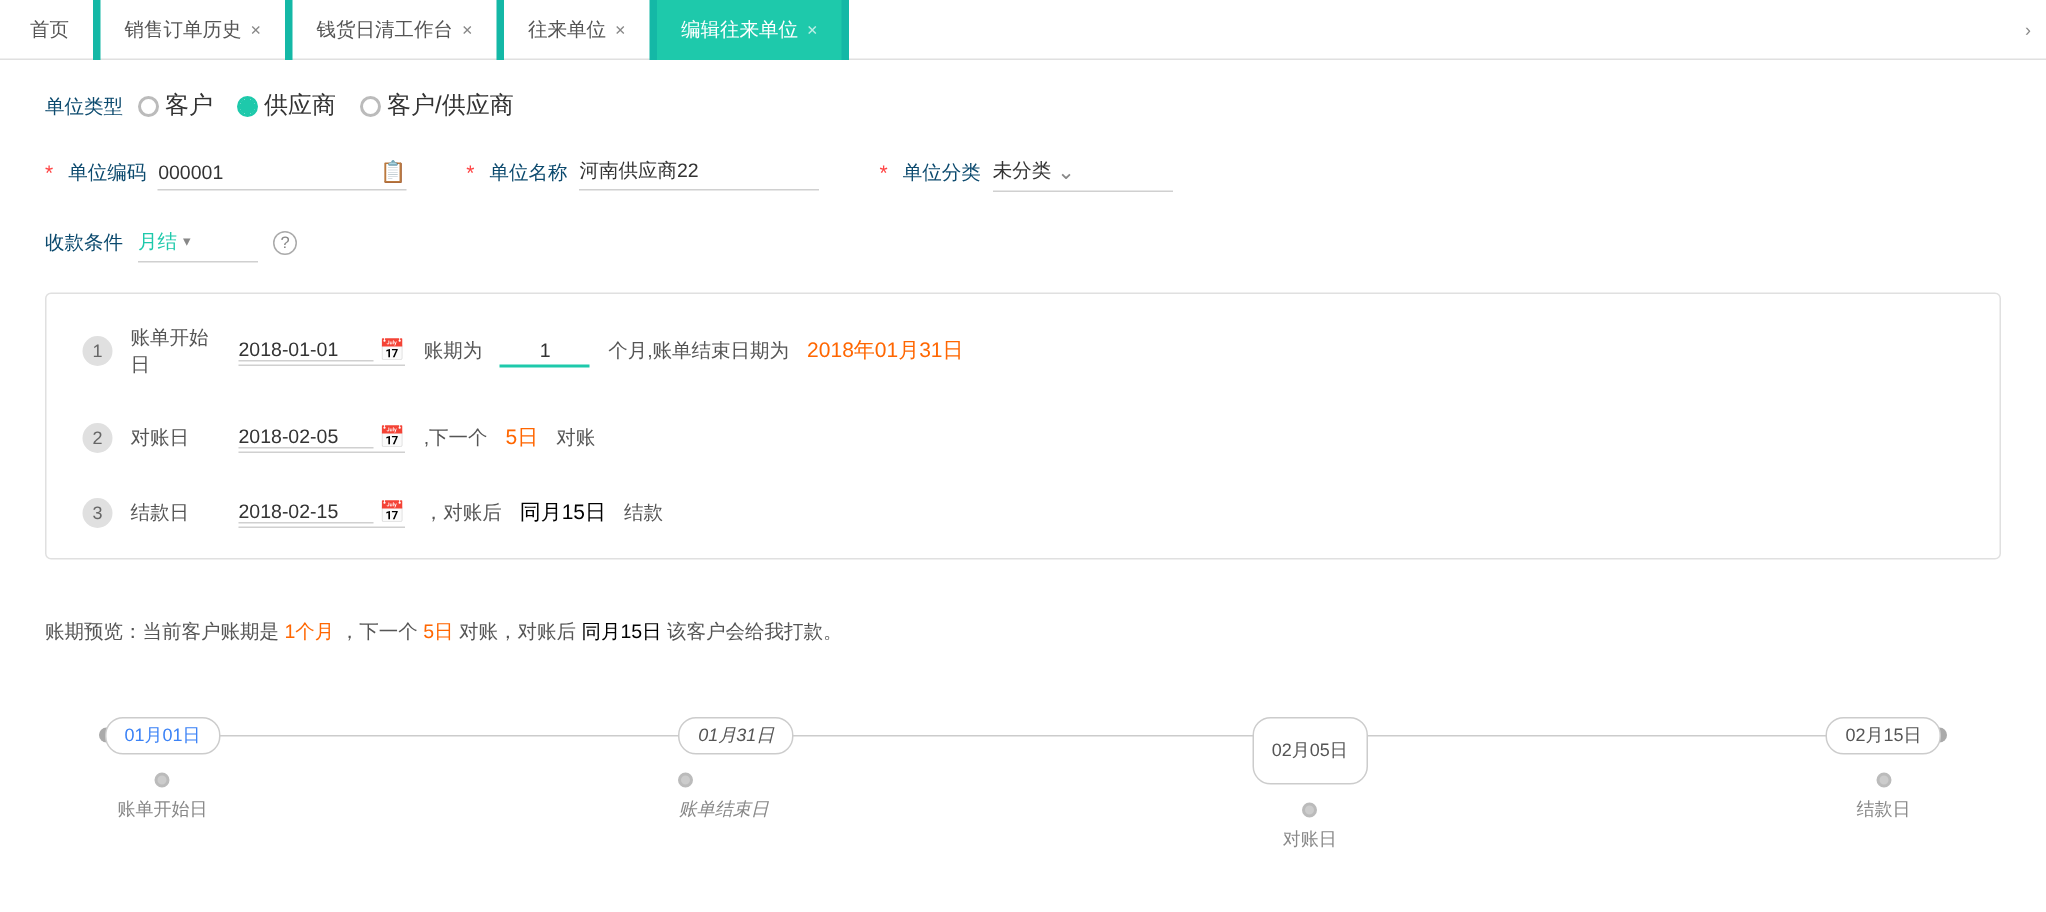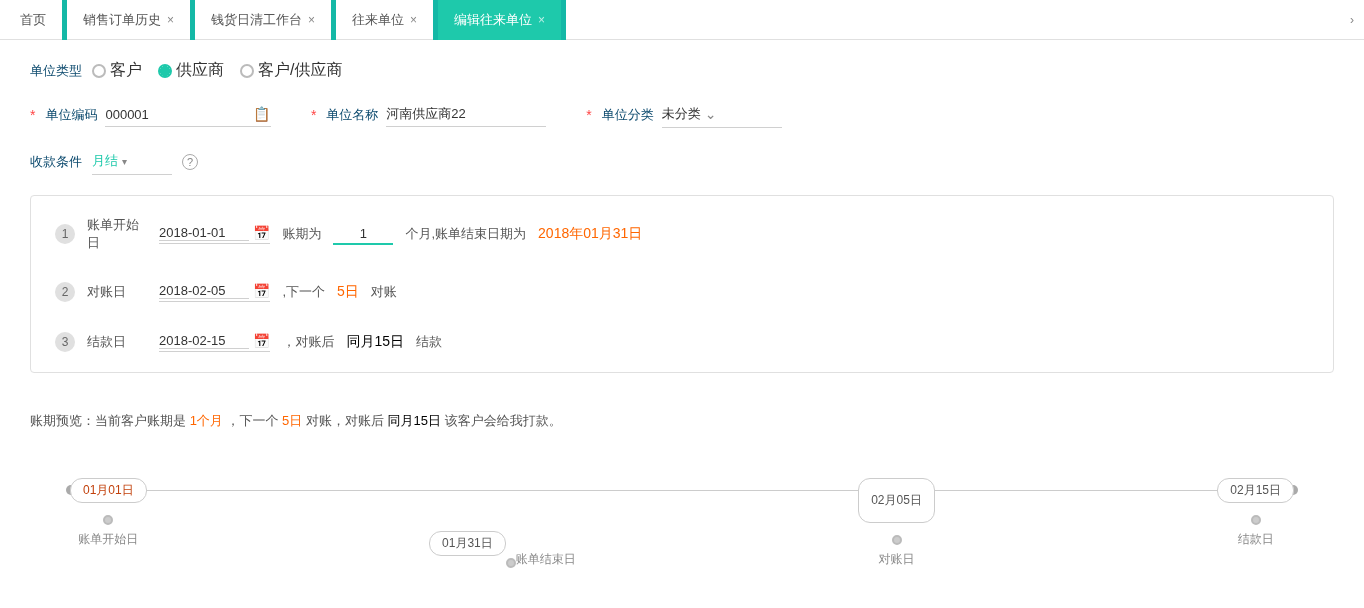--- a/index.html
+++ b/index.html
@@ -378,26 +378,26 @@
   <div style="position:relative; padding: 30px 40px 40px 40px;">
 
     <div style="position:absolute; top:42px; left:40px; right:40px; height:1px; background:#ccc;"></div>
 
     <div style="position:absolute; top:37px; left:36px; width:10px; height:10px; border-radius:50%; background:#aaa;"></div>
     <div style="position:absolute; top:37px; right:36px; width:10px; height:10px; border-radius:50%; background:#aaa;"></div>
 
     <div style="display:flex; justify-content:space-between; position:relative;">
 
       <div style="display:flex; flex-direction:column; align-items:center; position:relative;">
-        <div style="border:1px solid #ccc; border-radius:12px; padding:3px 12px; font-size:12px; color:#c2410c; background:#fff; margin-bottom:12px;">01月01日</div>
+        <div style="border:1px solid #ccc; border-radius:12px; padding:3px 12px; font-size:12px; color:#3b82f6; background:#fff; margin-bottom:12px;">01月01日</div>
         <div style="width:10px; height:10px; border-radius:50%; background:#ccc; border:2px solid #bbb; z-index:1;"></div>
         <div style="font-size:12px; color:#888; margin-top:6px; white-space:nowrap;">账单开始日</div>
       </div>
 
-      <div style="display:flex; align-items:flex-end; position:relative;">
+      <div style="display:flex; flex-direction:column; align-items:flex-start; position:relative;font-style:italic;">
         <div style="border:1px solid #ccc; border-radius:12px; padding:3px 12px; font-size:12px; color:#555; background:#fff; margin-bottom:12px;">01月31日</div>
         <div style="width:10px; height:10px; border-radius:50%; background:#ccc; border:2px solid #bbb; z-index:1;"></div>
         <div style="font-size:12px; color:#888; margin-top:6px; white-space:nowrap;">账单结束日</div>
       </div>
 
       <div style="display:flex; flex-direction:column; align-items:center; position:relative;">
         <div style="border:1px solid #ccc; border-radius:12px; padding:13px 12px; font-size:12px; color:#555; background:#fff; margin-bottom:12px;">02月05日</div>
         <div style="width:10px; height:10px; border-radius:50%; background:#ccc; border:2px solid #bbb; z-index:1;"></div>
         <div style="font-size:12px; color:#888; margin-top:6px; white-space:nowrap;">对账日</div>
       </div>

